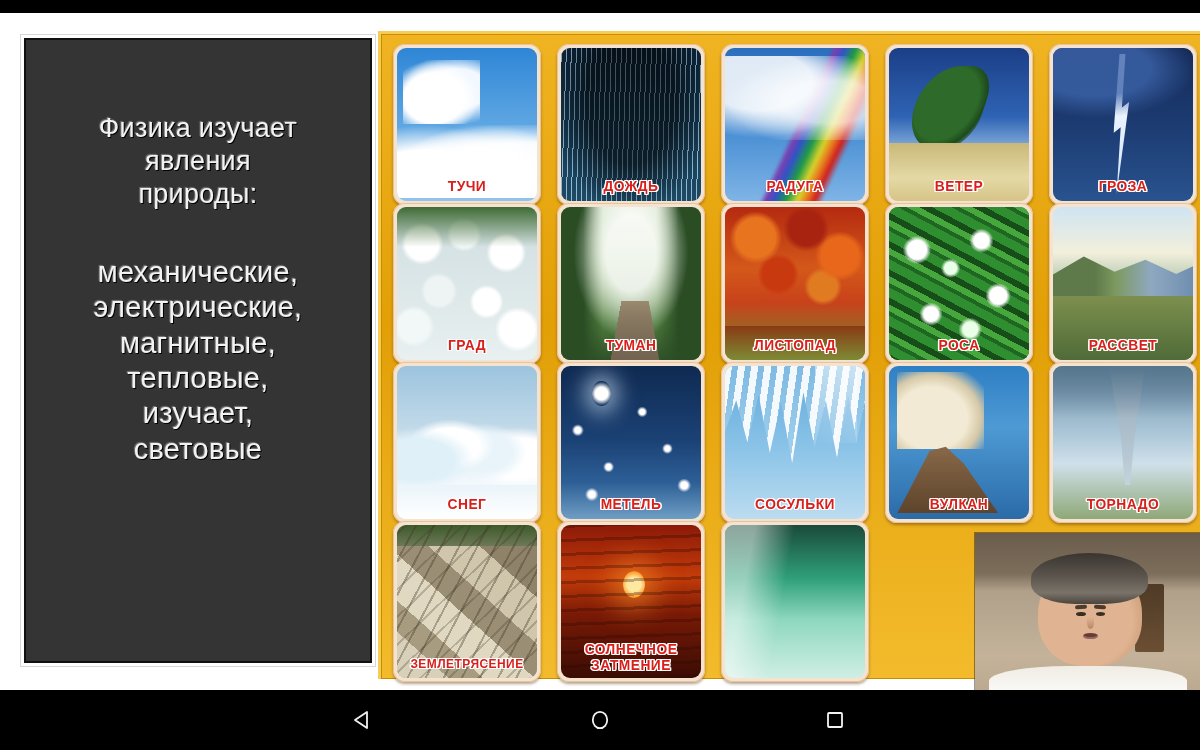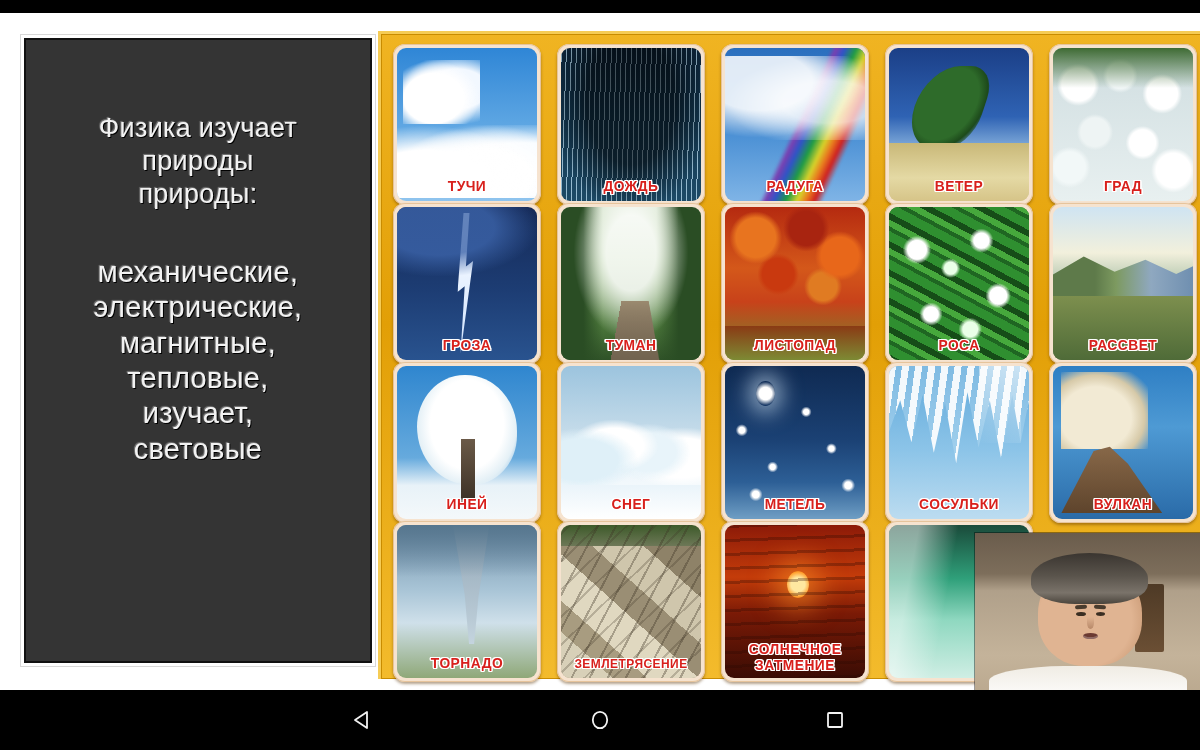--- a/index.html
+++ b/index.html
@@ -329,21 +329,21 @@
 <div id="screen">
 
   <div class="top-bar"></div>
 
   <div class="slide">
 
     <div class="text-panel">
       <div class="text-panel-inner">
         <div class="intro-block">
           <div class="intro-line">Физика  изучает</div>
-          <div class="intro-line">природы</div>
+          <div class="intro-line">явления</div>
           <div class="intro-line">природы:</div>
         </div>
         <div class="kinds-block">
           <div class="kind-line">механические,</div>
           <div class="kind-line">электрические,</div>
           <div class="kind-line">магнитные,</div>
           <div class="kind-line">тепловые,</div>
           <div class="kind-line">изучает,</div>
           <div class="kind-line">световые</div>
         </div>
@@ -371,58 +371,52 @@
             </div>
           </div>
           <div class="tile">
             <div class="tile-photo">
               <div class="ph ph-wind"></div>
               <div class="tile-label">ВЕТЕР</div>
             </div>
           </div>
           <div class="tile">
             <div class="tile-photo">
+              <div class="ph ph-storm"></div>
+              <div class="tile-label">ГРОЗА</div>
+            </div>
+          </div>
+          <div class="tile">
+            <div class="tile-photo">
               <div class="ph ph-hail"></div>
               <div class="tile-label">ГРАД</div>
             </div>
           </div>
           <div class="tile">
             <div class="tile-photo">
-              <div class="ph ph-storm"></div>
-              <div class="tile-label">ГРОЗА</div>
-            </div>
-          </div>
-          <div class="tile">
-            <div class="tile-photo">
               <div class="ph ph-fog"></div>
               <div class="tile-label">ТУМАН</div>
             </div>
           </div>
           <div class="tile">
             <div class="tile-photo">
               <div class="ph ph-autumn"></div>
               <div class="tile-label">ЛИСТОПАД</div>
             </div>
           </div>
           <div class="tile">
             <div class="tile-photo">
               <div class="ph ph-dew"></div>
               <div class="tile-label">РОСА</div>
             </div>
           </div>
           <div class="tile">
             <div class="tile-photo">
               <div class="ph ph-dawn"></div>
               <div class="tile-label">РАССВЕТ</div>
-            </div>
-          </div>
-          <div class="tile">
-            <div class="tile-photo">
-              <div class="ph ph-frost"></div>
-              <div class="tile-label">ИНЕЙ</div>
             </div>
           </div>
           <div class="tile">
             <div class="tile-photo">
               <div class="ph ph-snow"></div>
               <div class="tile-label">СНЕГ</div>
             </div>
           </div>
           <div class="tile">
             <div class="tile-photo">

